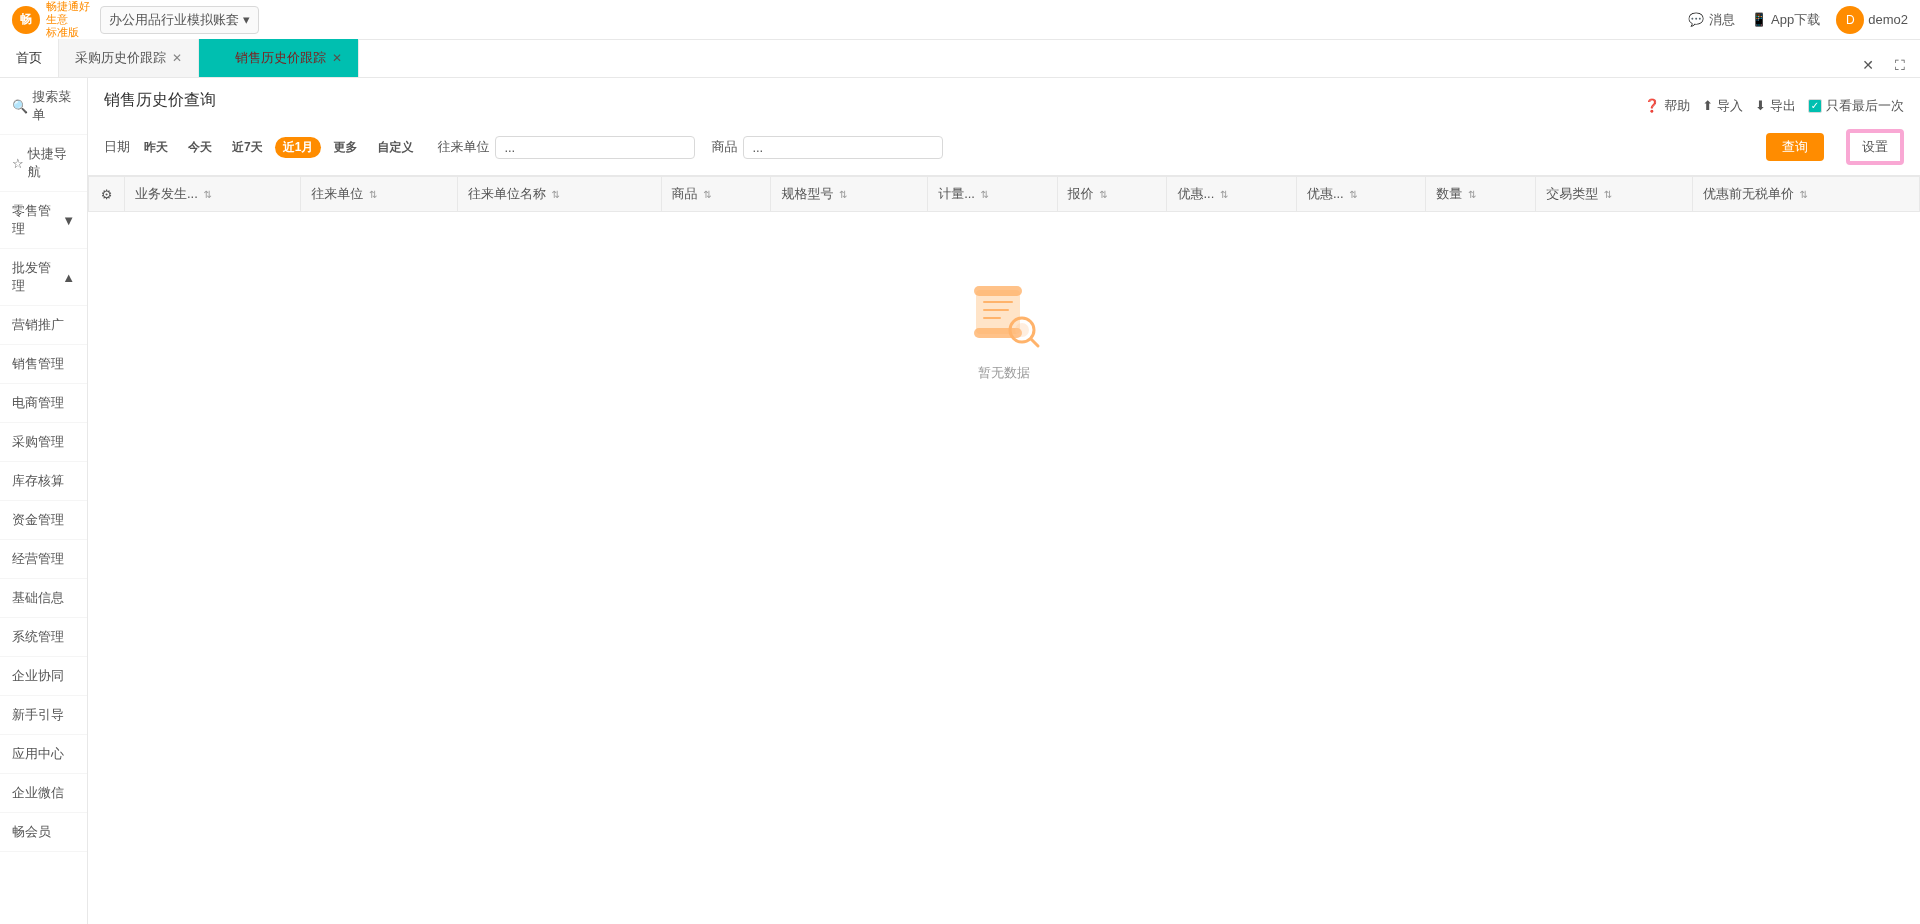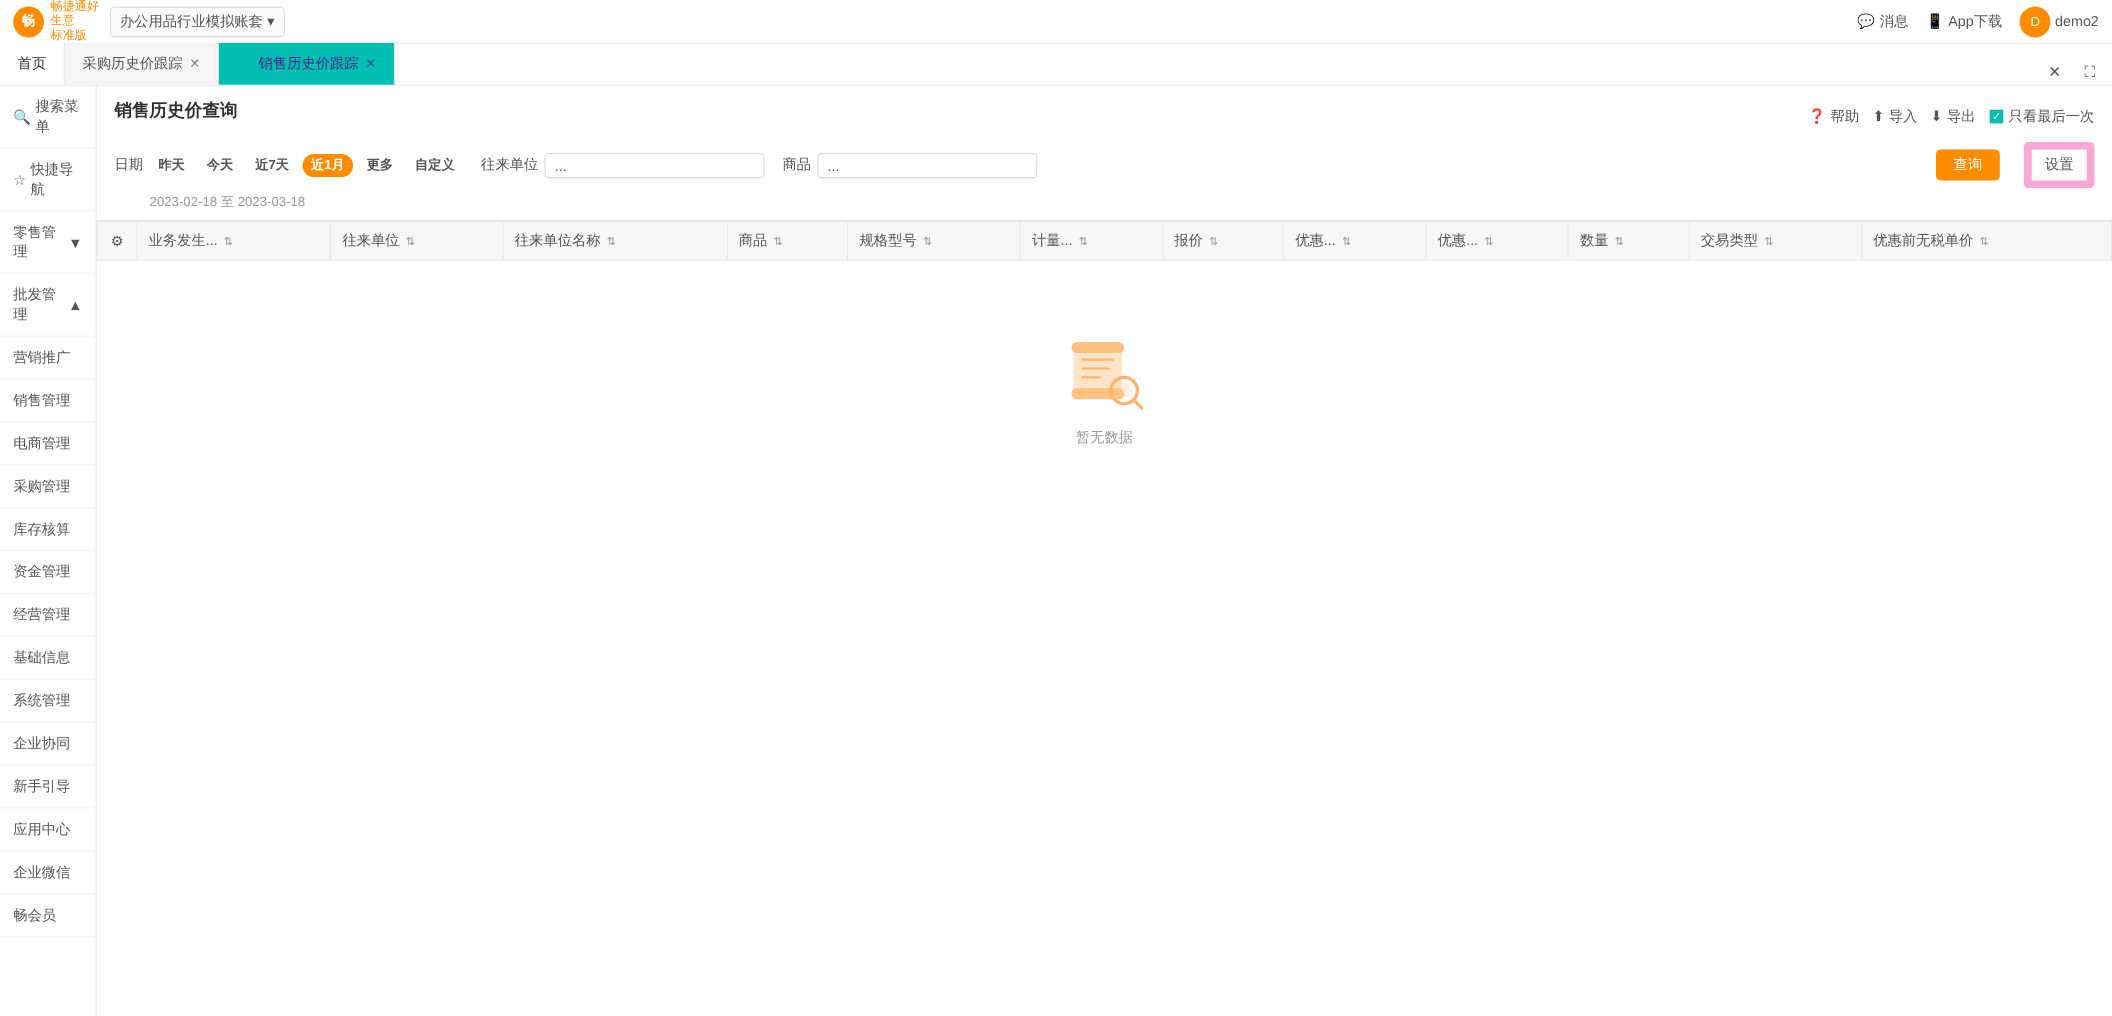--- a/index.html
+++ b/index.html
@@ -13,49 +13,49 @@
     .logo-text { font-size: 11px; color: #ff8c00; line-height: 1.2; }
     .app-selector { display: flex; align-items: center; gap: 4px; padding: 4px 8px; border: 1px solid #d9d9d9; border-radius: 4px; cursor: pointer; font-size: 13px; color: #555; background: #fafafa; }
     .top-bar-right { display: flex; align-items: center; gap: 16px; font-size: 13px; color: #555; }
     .top-bar-right-item { display: flex; align-items: center; gap: 4px; cursor: pointer; }
     .avatar { width: 28px; height: 28px; border-radius: 50%; background: #ff8c00; display: flex; align-items: center; justify-content: center; color: white; font-size: 12px; }
 
     
     .tab-bar { height: 38px; background: #fff; display: flex; align-items: flex-end; padding: 0 0; border-bottom: 1px solid #e8e8e8; flex-shrink: 0; }
     .tab { display: flex; align-items: center; padding: 0 16px; height: 38px; cursor: pointer; font-size: 13px; color: #555; border-right: 1px solid #e8e8e8; gap: 6px; white-space: nowrap; }
     .tab.home { background: #fff; color: #333; }
-    .tab.active { background: #00bfb0; color: #4c1d95; padding-left: 36px; }
+    .tab.active { background: #00bfb0; color: #7f1d1d; padding-left: 36px; }
     .tab.inactive { background: #f5f5f5; color: #555; }
     .tab-close { font-size: 12px; cursor: pointer; opacity: 0.7; }
     .tab-actions { margin-left: auto; display: flex; align-items: center; padding-right: 8px; gap: 8px; }
     .tab-action-btn { width: 24px; height: 24px; display: flex; align-items: center; justify-content: center; cursor: pointer; color: #555; font-size: 14px; }
 
     
     .main-layout { display: flex; flex: 1; overflow: hidden; }
 
     
     .sidebar { width: 88px; background: #fff; border-right: 1px solid #e8e8e8; display: flex; flex-direction: column; flex-shrink: 0; overflow-y: auto; }
     .simple-sidebar-item { display: flex; align-items: center; padding: 10px 12px; cursor: pointer; font-size: 13px; color: #555; gap: 4px; border-bottom: 1px solid #f5f5f5; }
 
     
     .content-area { flex: 1; display: flex; flex-direction: column; overflow: hidden; background: #f5f5f5; }
 
     
     .page-header { background: #fff; padding: 12px 16px 0 16px; border-bottom: 1px solid #e8e8e8; flex-shrink: 0; }
-    .page-title { font-size: 16px; font-weight: bold; color: #333; margin-bottom: 10px; }
+    .page-title { font-size: 16px; font-weight: normal; color: #333; margin-bottom: 10px; }
     .filter-toolbar { display: flex; align-items: center; gap: 16px; padding-bottom: 10px; flex-wrap: wrap; }
     .filter-item { display: flex; align-items: center; gap: 6px; font-size: 13px; }
     .filter-label { color: #555; white-space: nowrap; }
     .date-options { display: flex; align-items: center; gap: 4px; font-weight: bold; }
     .date-option { padding: 2px 8px; cursor: pointer; border-radius: 12px; font-size: 12px; color: #555; }
     .date-option.active { background: #ff8c00; color: white; border-radius: 12px; }
     .filter-input { border: 1px solid #d9d9d9; border-radius: 4px; padding: 3px 8px; font-size: 13px; width: 200px; color: #555; display: flex; align-items: center; justify-content: space-between; cursor: pointer; }
     .action-buttons { display: flex; align-items: center; gap: 22px; margin-left: auto; }
     .btn-primary { background: #ff8c00; color: white; border: none; border-radius: 4px; padding: 5px 16px; cursor: pointer; font-size: 13px; }
-    .btn-secondary { background: #fff; color: #555; border: 7px solid #f9a8d4; border-radius: 4px; padding: 5px 12px; cursor: pointer; font-size: 13px; }
+    .btn-secondary { background: #fff; color: #555; border: 4px solid #f9a8d4; border-radius: 4px; padding: 5px 12px; cursor: pointer; font-size: 13px; }
     .toolbar-item { display: flex; align-items: center; gap: 4px; cursor: pointer; font-size: 13px; color: #555; }
     .checkbox-label { display: flex; align-items: center; gap: 4px; cursor: pointer; font-size: 13px; color: #555; }
     .checkbox { width: 14px; height: 14px; border: 1px solid #d9d9d9; border-radius: 2px; background: #00bfb0; display: flex; align-items: center; justify-content: center; }
     .checkbox-check { color: white; font-size: 10px; }
 
     
     .table-container { flex: 1; overflow: auto; background: #fff; margin: 0; }
     table { width: 100%; border-collapse: collapse; font-size: 13px; }
     thead tr { background: #f7f7f7; }
     th { padding: 8px 10px; border: 1px solid #e8e8e8; color: #555; font-weight: normal; white-space: nowrap; text-align: left; }
@@ -237,21 +237,20 @@
           <div class="filter-input">
             <span>...</span>
           </div>
         </div>
 
         <div class="action-buttons">
           <button class="btn-primary">查询</button>
           <button class="btn-secondary">设置</button>
         </div>
       </div>
-      <div style="font-size:12px; color:#999; padding-bottom:8px; margin-top:-6px; margin-left:32px;">2023-02-18 至 2023-03-18</div>
     </div>
 
     <div class="table-container">
       <table>
         <thead>
           <tr>
             <th class="settings-th">⚙</th>
             <th class="sortable">
               <span>业务发生...</span>
               <span class="th-icon">⇅</span>

